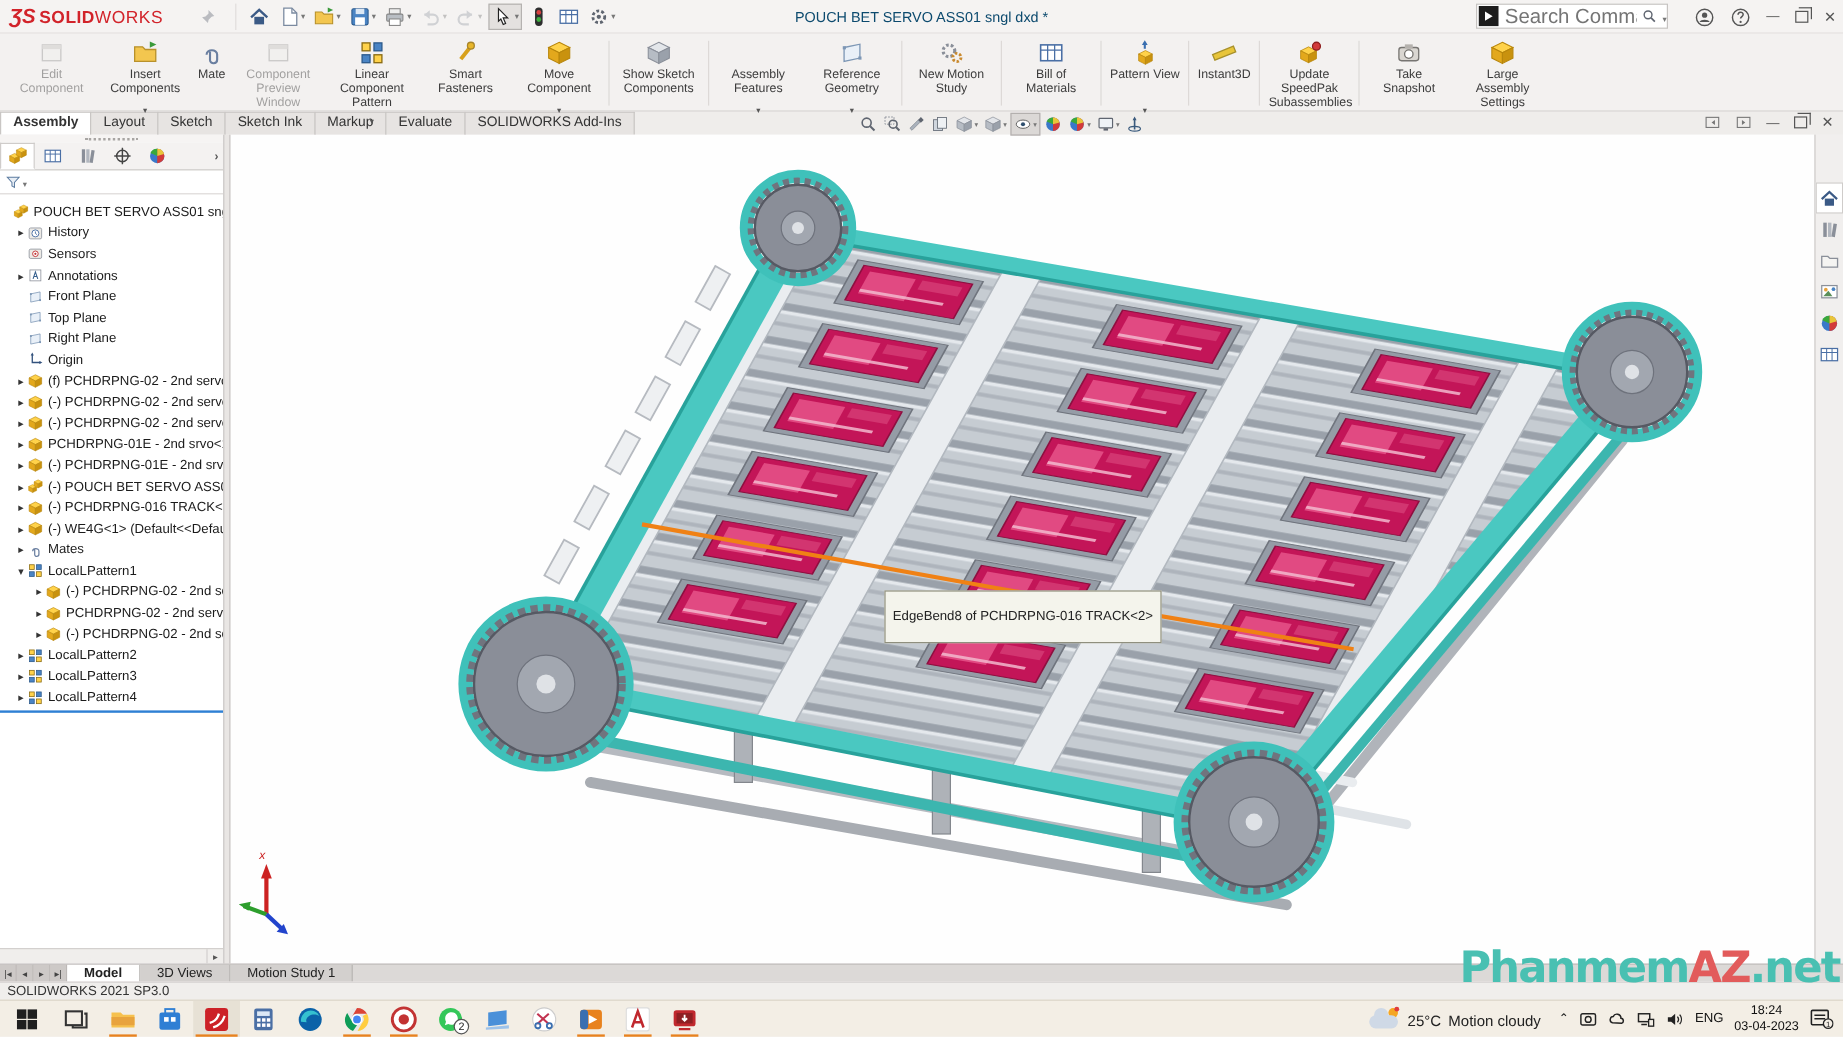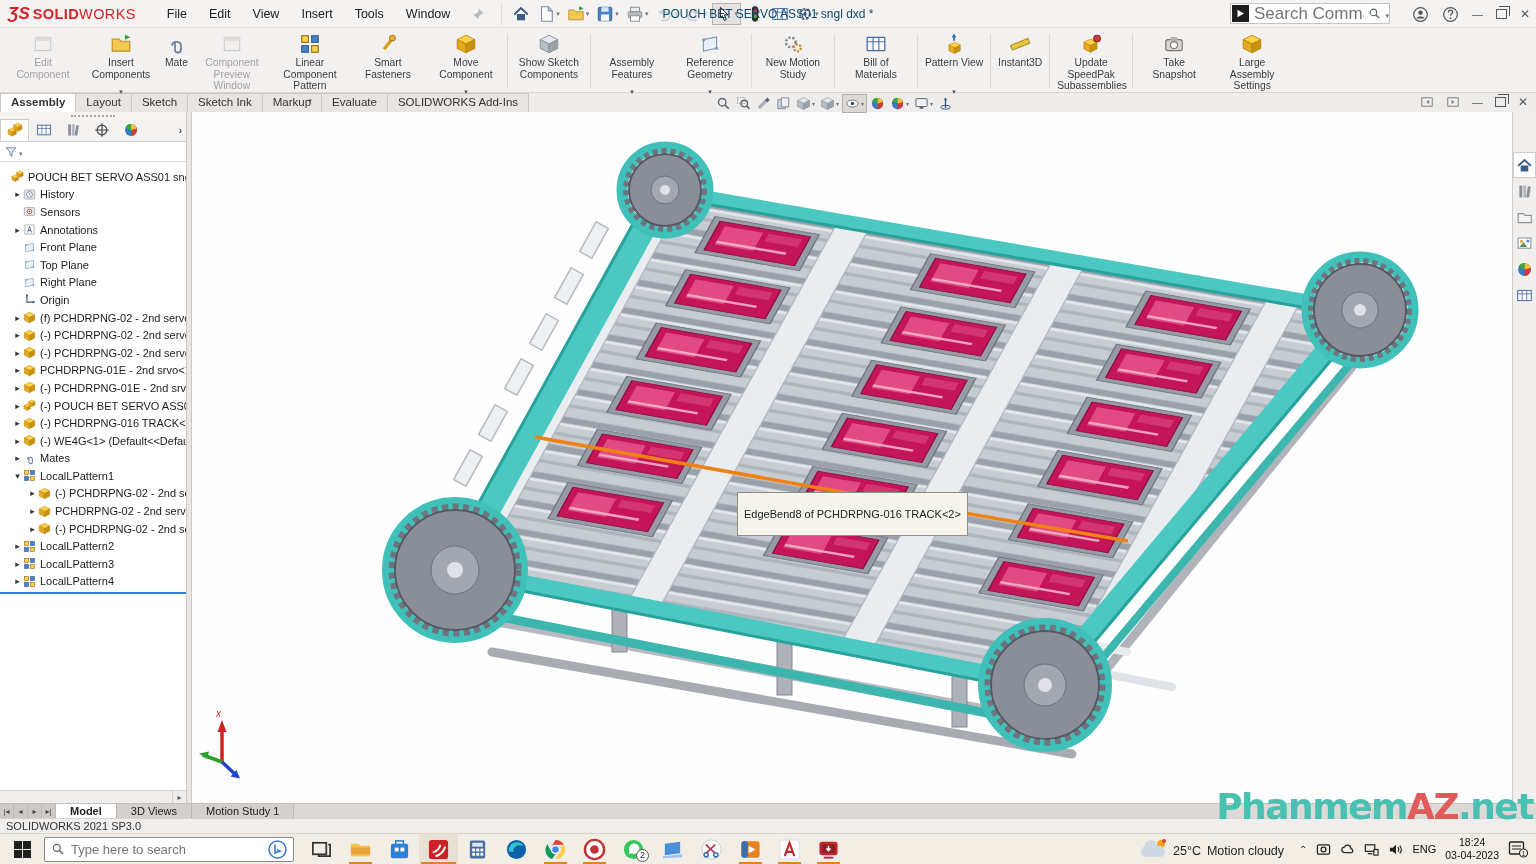--- a/index.html
+++ b/index.html
@@ -330,28 +330,20 @@
         <polygon points="12,10 8,7 8,13" fill="#777"></polygon>
       </symbol>
 </defs>
 </svg>
 
 <div id="titlebar">
   <div class="logo">
     <span class="logo-ds">ƷS</span>
     <span class="logo-solid">SOLID</span>
     <span class="logo-works">WORKS</span>
-  </div>
-  <div class="menu">
-    <span class="menu-item">File</span>
-    <span class="menu-item">Edit</span>
-    <span class="menu-item">View</span>
-    <span class="menu-item">Insert</span>
-    <span class="menu-item">Tools</span>
-    <span class="menu-item">Window</span>
   </div>
   <span class="pin">
       <svg width="14" height="14">
         <use href="#pinI"></use>
       </svg>
     </span>
   <div class="qat">
     <span class="qbtn">
         <svg>
           <use href="#homeI"></use>
@@ -1047,30 +1039,20 @@
 
 <div id="taskbar">
   <div class="tstart">
     <svg width="17" height="17">
         <rect x="0" y="0" width="8" height="8" fill="#1f1f1f"></rect>
         <rect x="9" y="0" width="8" height="8" fill="#1f1f1f"></rect>
         <rect x="0" y="9" width="8" height="8" fill="#1f1f1f"></rect>
         <rect x="9" y="9" width="8" height="8" fill="#1f1f1f"></rect>
       </svg>
   </div>
-  <div class="tsearch">
-    <svg width="14" height="14">
-        <use href="#magI"></use>
-      </svg>
-    <input class="ts-in" placeholder="Type here to search" style="">
-    <svg width="19" height="19">
-        <circle cx="9.5" cy="9.5" r="8.5" fill="none" stroke="#3a7bd5" stroke-width="1.5"></circle>
-        <path d="M7 4.5v8.5l5-2-3-1.2" fill="none" stroke="#3a7bd5" stroke-width="1.6"></path>
-      </svg>
-  </div>
   <div class="ticon">
       <svg viewBox="0 0 24 24">
         <rect x="3" y="5" width="14" height="12" fill="none" stroke="#333" stroke-width="1.8"></rect>
         <path d="M19 7h2v12h-12v-2" fill="none" stroke="#333" stroke-width="1.8"></path>
       </svg>
     </div>
   <div class="ticon run">
       <svg viewBox="0 0 24 24">
         <path d="M2 6h8l2 2h10v11H2z" fill="#f6c14e"></path>
         <path d="M2 10h20v7H2z" fill="#e8a33d"></path>

